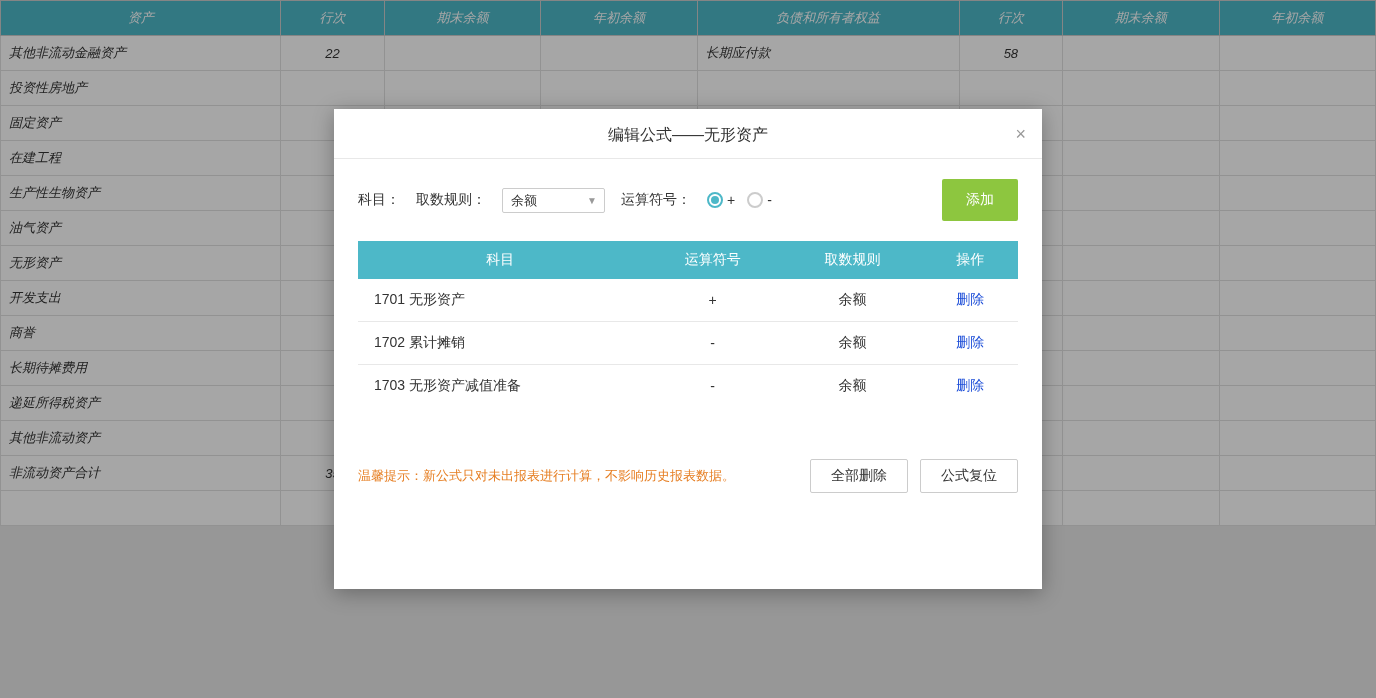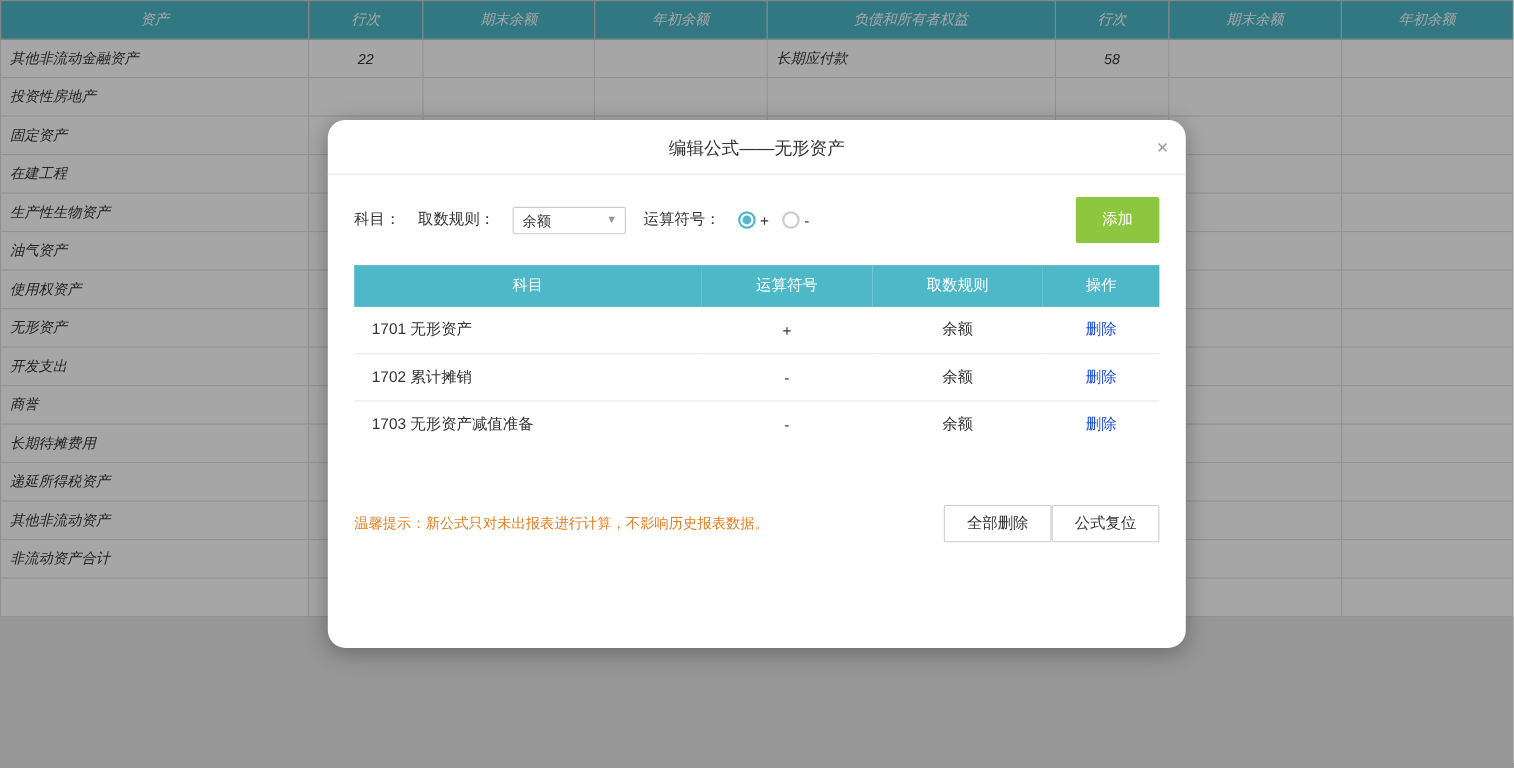--- a/index.html
+++ b/index.html
@@ -53,22 +53,22 @@
       background: rgba(0,0,0,0.35);
       display: flex;
       align-items: center;
       justify-content: center;
       z-index: 10;
     }
 
     
     .modal {
       background: #fff;
-      border-radius: 16px;
-      width: 780px;
+      border-radius: 0;
+      width: 708px;
       min-height: 480px;
       box-shadow: 0 4px 20px rgba(0,0,0,0.3);
       position: relative;
       padding: 0;
     }
     .modal-header {
       padding: 16px 24px 12px;
       border-bottom: 1px solid #e8e8e8;
       text-align: center;
       position: relative;
@@ -241,20 +241,21 @@
       display: flex;
       align-items: center;
       justify-content: space-between;
     }
     .footer-tip {
       font-size: 13px;
       color: #e67e22;
     }
     .footer-btns {
       display: flex;
+      gap: 12px;
     }
     .btn-outline {
       border: 1px solid #ccc;
       background: #fff;
       color: #333;
       padding: 7px 20px;
       border-radius: 2px;
       font-size: 14px;
       cursor: pointer;
     }
@@ -322,30 +323,20 @@
           <td></td>
           <td></td>
           <td></td>
           <td class="left-text"></td>
           <td></td>
           <td></td>
           <td></td>
         </tr>
         <tr>
           <td class="left-text">油气资产</td>
-          <td></td>
-          <td></td>
-          <td></td>
-          <td class="left-text"></td>
-          <td></td>
-          <td></td>
-          <td></td>
-        </tr>
-        <tr>
-          <td class="left-text">使用权资产</td>
           <td></td>
           <td></td>
           <td></td>
           <td class="left-text"></td>
           <td></td>
           <td></td>
           <td></td>
         </tr>
         <tr>
           <td class="left-text">无形资产</td>

